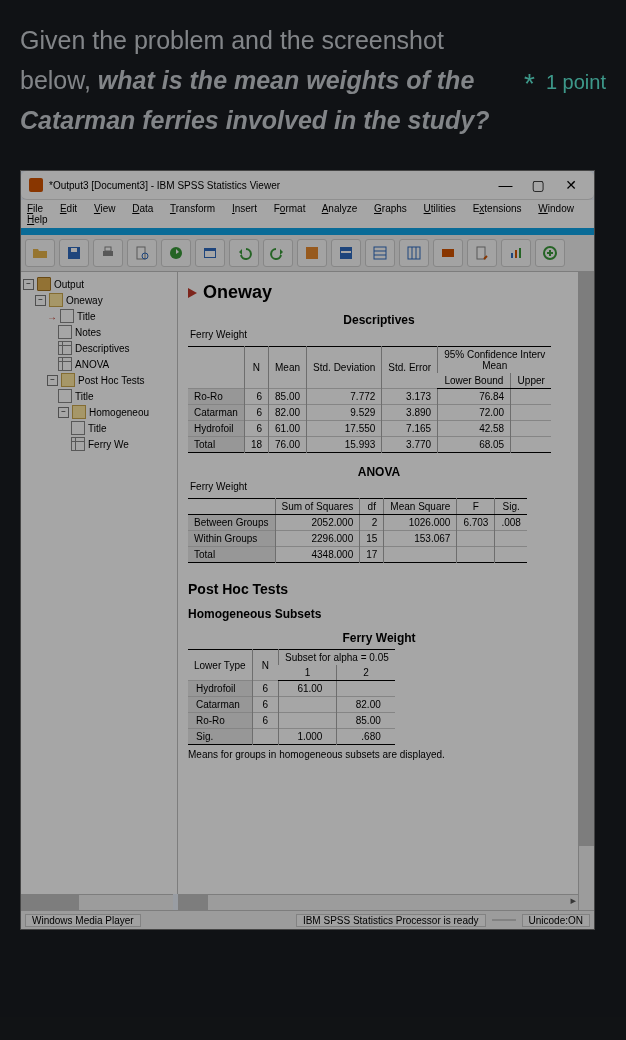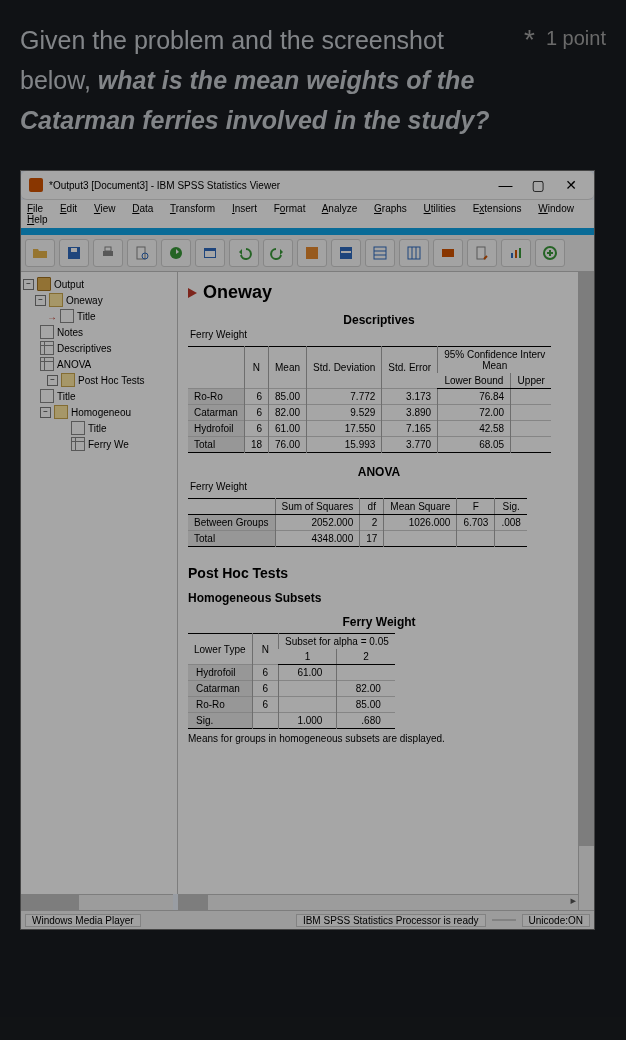--- a/index.html
+++ b/index.html
@@ -8,34 +8,34 @@
     background: #1a1d21;
     font-family: "Segoe UI", Arial, sans-serif;
     color: #d0d4db;
     width: 626px;
     height: 1040px;
     overflow: hidden;
   }
   .wrap { padding: 20px; box-sizing: border-box; }
   .question {
     display: flex;
-    align-items: flex-start;
+    align-items: center;
     gap: 20px;
   }
   .question-text {
     font-size: 25px;
     line-height: 1.6;
     color: #c8ccd2;
     flex: 1;
   }
   .question-text .bold-italic {
     font-weight: bold;
     font-style: italic;
   }
-  .points { white-space: nowrap; font-size: 20px; color: #a3a3a3; }
+  .points { white-space: nowrap; font-size: 20px; color: #5eead4; }
   .points .asterisk { font-size: 28px; position: relative; top: 4px; }
 
   .overlay {
     position: absolute;
     top: 0; left: 0;
     width: 626px; height: 1040px;
     background: rgba(0,0,0,0.35);
     pointer-events: none;
   }
 
@@ -105,21 +105,21 @@
     padding: 1px 0;
   }
   .tree-toggle { width: 9px; height: 9px; border: 1px solid #7a7a7a; display: inline-flex; align-items: center; justify-content: center; font-size: 8px; line-height: 1; background: #fff; }
   .tree-icon { width: 12px; height: 12px; display: inline-block; }
   .tree-icon.book { background: #e0b050; border: 1px solid #a07020; border-radius: 1px; }
   .tree-icon.log  { background: #ffe8a0; border: 1px solid #caa74e; }
   .tree-icon.doc  { background: #fff; border: 1px solid #888; }
   .tree-icon.tbl  { background: #fff; border: 1px solid #888; position: relative; }
   .tree-icon.tbl::before { content: ""; position: absolute; top: 3px; left: 0; right: 0; height: 1px; background: #888; }
   .tree-icon.tbl::after  { content: ""; position: absolute; top: 0; bottom: 0; left: 3px; width: 1px; background: #888; }
-  .ind1 { margin-left: 12px; } .ind2 { margin-left: 24px; } .ind3 { margin-left: 17px; }
+  .ind1 { margin-left: 12px; } .ind2 { margin-left: 24px; } .ind3 { margin-left: 35px; }
   .ind4 { margin-left: 48px; }
 
   .content {
     flex: 1;
     background: #fff;
     padding: 6px 8px 8px 10px;
     overflow: hidden;
     position: relative;
   }
   .content h2 {
@@ -475,20 +475,28 @@
             <tbody>
               <tr>
                   <td class="lbl">Between Groups</td>
                   <td>2052.000</td>
                   <td>2</td>
                   <td>1026.000</td>
                   <td>6.703</td>
                   <td>.008</td>
                 </tr>
               <tr>
+                  <td class="lbl">Within Groups</td>
+                  <td>2296.000</td>
+                  <td>15</td>
+                  <td>153.067</td>
+                  <td></td>
+                  <td></td>
+                </tr>
+              <tr>
                   <td class="lbl">Total</td>
                   <td>4348.000</td>
                   <td>17</td>
                   <td></td>
                   <td></td>
                   <td></td>
                 </tr>
             </tbody>
           </table>
         </div>

